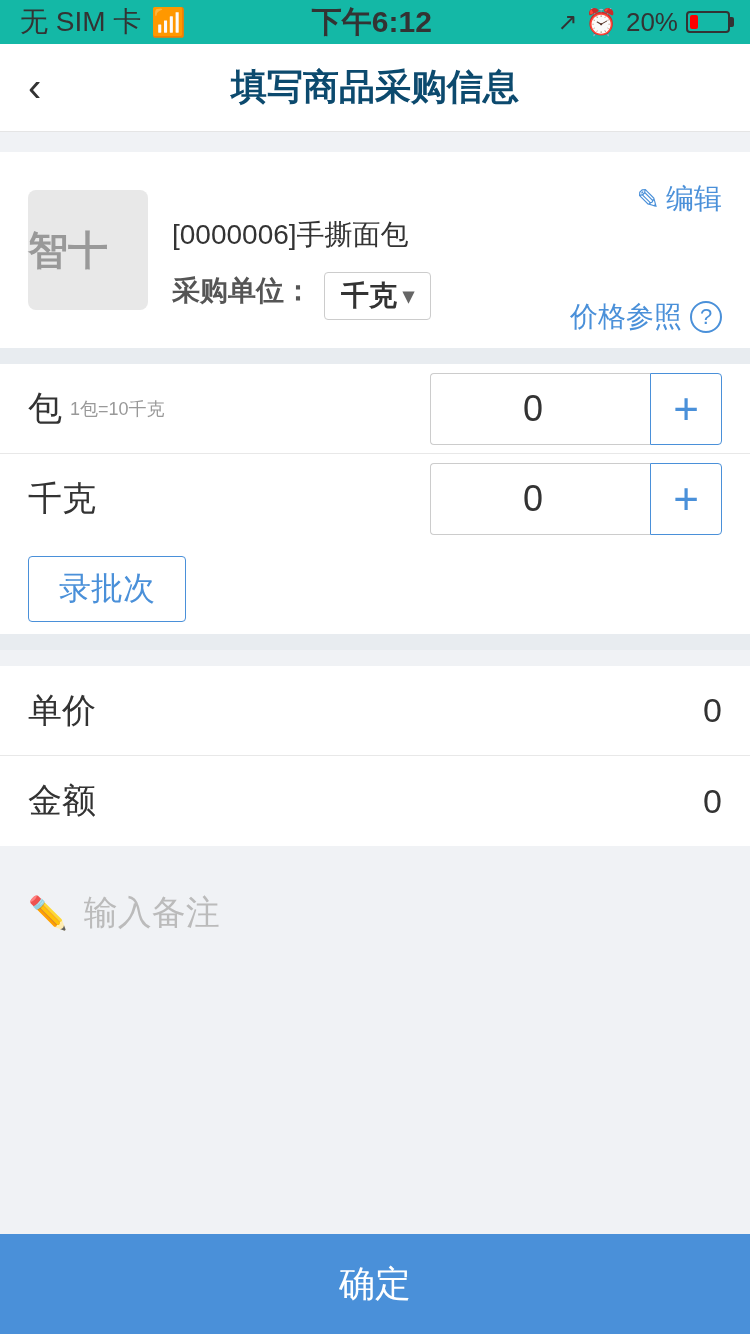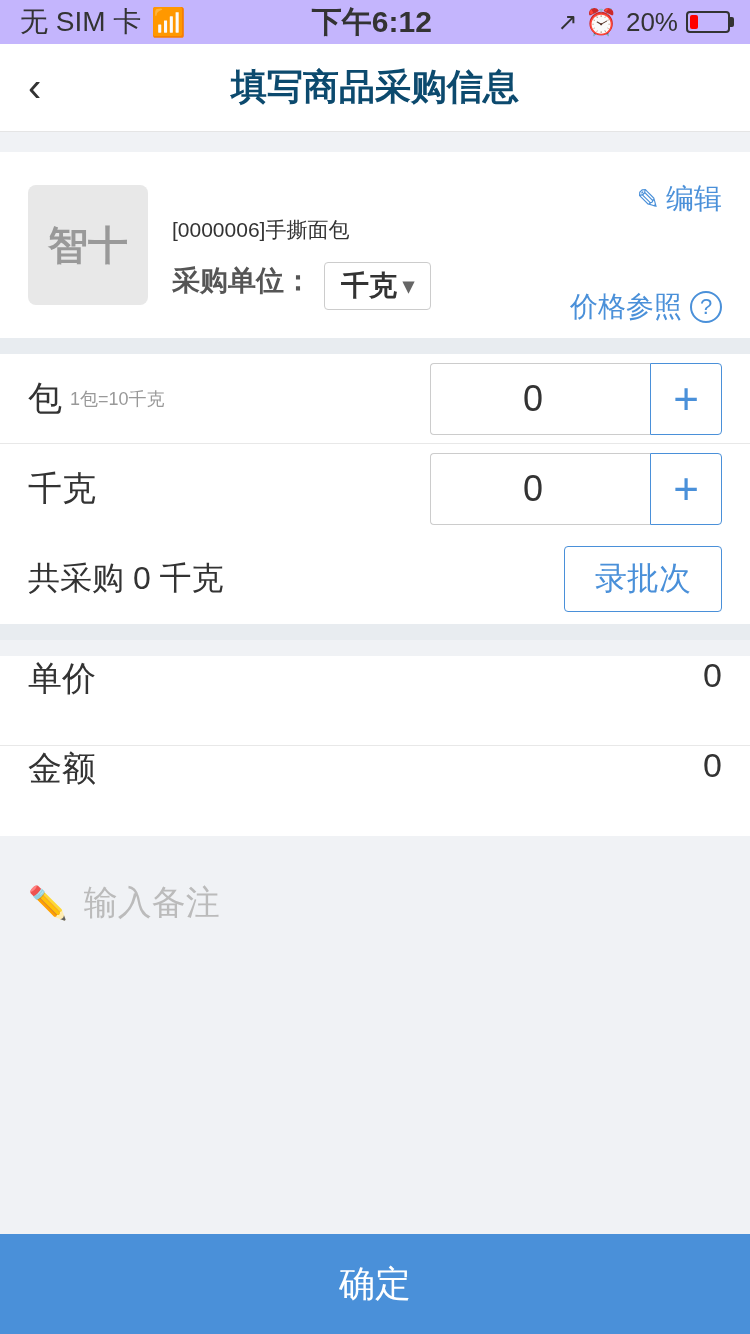--- a/index.html
+++ b/index.html
@@ -9,21 +9,21 @@
       min-height: 1334px;
       font-family: -apple-system, "PingFang SC", "Helvetica Neue", sans-serif;
       background: #f0f2f5;
       font-size: 32px;
       color: #333;
     }
 
     
     .status-bar {
       height: 44px;
-      background: #c4b5fd;
+      background: #14b8a6;
       display: flex;
       align-items: center;
       justify-content: space-between;
       padding: 8px 20px;
       font-size: 28px;
       font-weight: 500;
     }
     .status-left { display: flex; align-items: center; gap: 10px; }
     .status-center { font-size: 30px; font-weight: 600; }
     .status-right { display: flex; align-items: center; gap: 8px; font-size: 26px; }
@@ -75,33 +75,33 @@
       align-items: center;
       position: relative;
     }
     .product-image {
       width: 120px;
       height: 120px;
       background: #e8e8e8;
       border-radius: 8px;
       display: flex;
       align-items: center;
-      justify-content: center;
+      justify-content: flex-start;
       flex-shrink: 0;
       margin-right: 24px;
     }
     .product-image-inner {
       font-size: 40px;
       color: #999;
       font-weight: bold;
       line-height: 1;
     }
     .product-info { flex: 1; }
     .product-name {
-      font-size: 21px;
+      font-size: 28px;
       color: #333;
       font-weight: 500;
       margin-bottom: 18px;
       margin-top: 36px;
     }
     .purchase-unit-row {
       display: flex;
       align-items: flex-start;
       gap: 12px;
       font-weight: bold;
@@ -233,20 +233,21 @@
       cursor: pointer;
     }
 
     
     .price-section {
       background: #fff;
       margin-top: 16px;
     }
     .price-row {
       display: flex;
+      align-items: center;
       justify-content: space-between;
       padding: 0 28px;
       height: 90px;
       border-bottom: 1px solid #e8e8e8;
     }
     .price-row:last-child { border-bottom: none; }
     .price-label {
       font-size: 34px;
       color: #333;
     }
@@ -364,21 +365,20 @@
   <div class="input-row">
     <span class="input-label">千克</span>
     <div class="input-field-wrapper">
       <input class="input-field" type="number" value="0" style="">
       <button class="plus-btn">+</button>
     </div>
   </div>
 </div>
 
 <div class="summary-row">
-  <span class="summary-text">共采购 0 千克</span>
   <button class="record-btn">录批次</button>
 </div>
 
 <div class="section-divider"></div>
 
 <div class="price-section">
   <div class="price-row">
     <span class="price-label">单价</span>
     <span class="price-value">0</span>
   </div>

